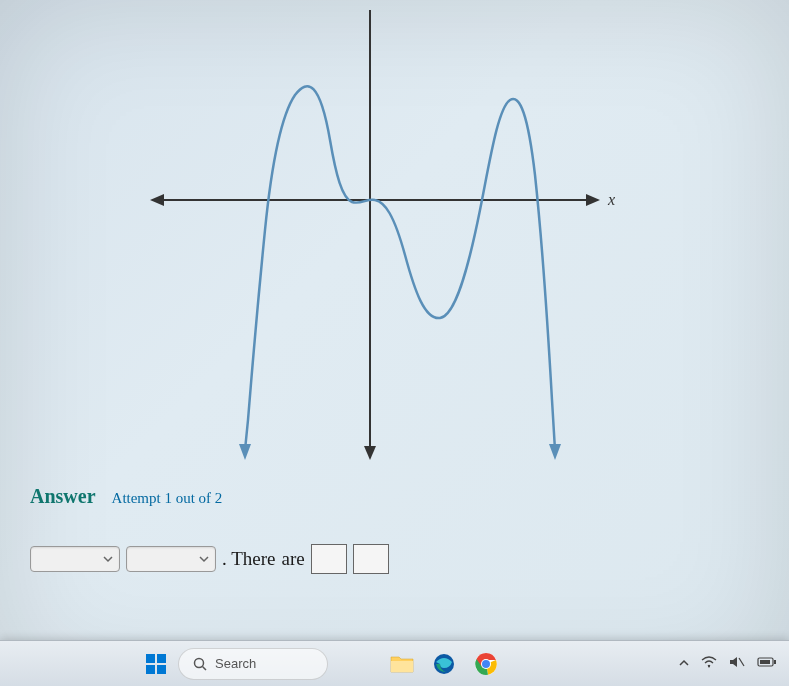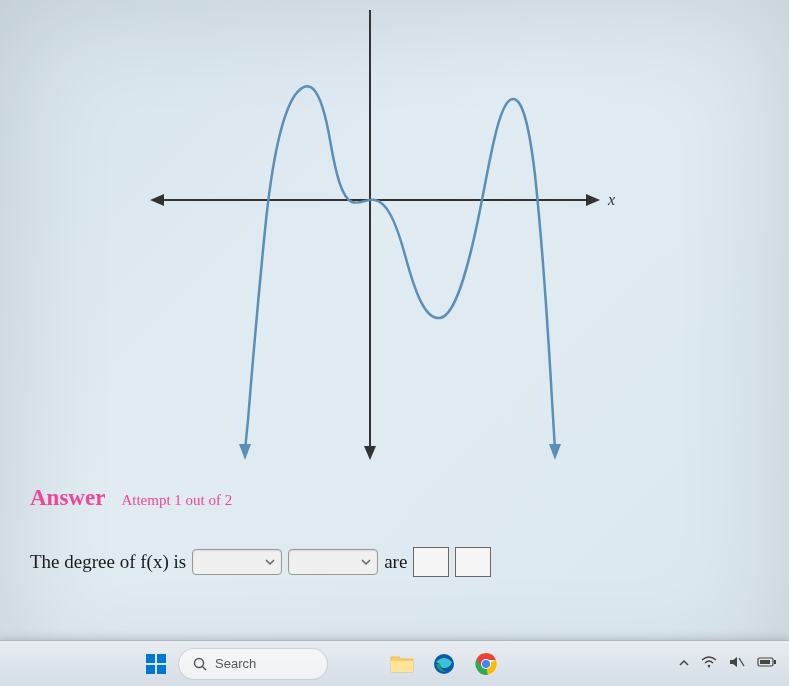--- a/index.html
+++ b/index.html
@@ -28,26 +28,26 @@
       position: absolute;
       top: 485px;
       left: 30px;
       right: 30px;
     }
     .answer-header {
       margin-bottom: 30px;
     }
     .answer-label {
       font-weight: bold;
-      font-size: 23px;
-      color: #ec4899;
+      font-size: 20px;
+      color: #0f766e;
     }
     .attempt-text {
       font-size: 15px;
-      color: #ec4899;
+      color: #0369a1;
       margin-left: 12px;
     }
     .fill-sentence {
       font-size: 19px;
       color: #1a1a1a;
       line-height: 2.2;
       display: flex;
       flex-wrap: wrap;
       align-items: center;
       gap: 6px;
@@ -188,31 +188,31 @@
     </svg>
   </div>
 
   <div class="answer-section">
     <div class="answer-header">
       <span class="answer-label">Answer</span>
       <span class="attempt-text">Attempt 1 out of 2</span>
     </div>
 
     <div class="fill-sentence">
-      <span>The degree of f(x) is</span>
       <span class="dropdown-blank">
         <svg class="chevron" viewBox="0 0 10 10">
             <path d="M1 3 L5 7 L9 3" stroke="#666" stroke-width="1.5" fill="none"></path>
           </svg>
       </span>
       <span class="dropdown-blank">
         <svg class="chevron" viewBox="0 0 10 10">
             <path d="M1 3 L5 7 L9 3" stroke="#666" stroke-width="1.5" fill="none"></path>
           </svg>
       </span>
+      <span>. There</span>
       <span>are</span>
       <span class="input-blank"></span>
       <span class="input-blank"></span>
     </div>
   </div>
 </div>
 
 <div class="taskbar">
   <div class="taskbar-left">
     <div class="start-button">

